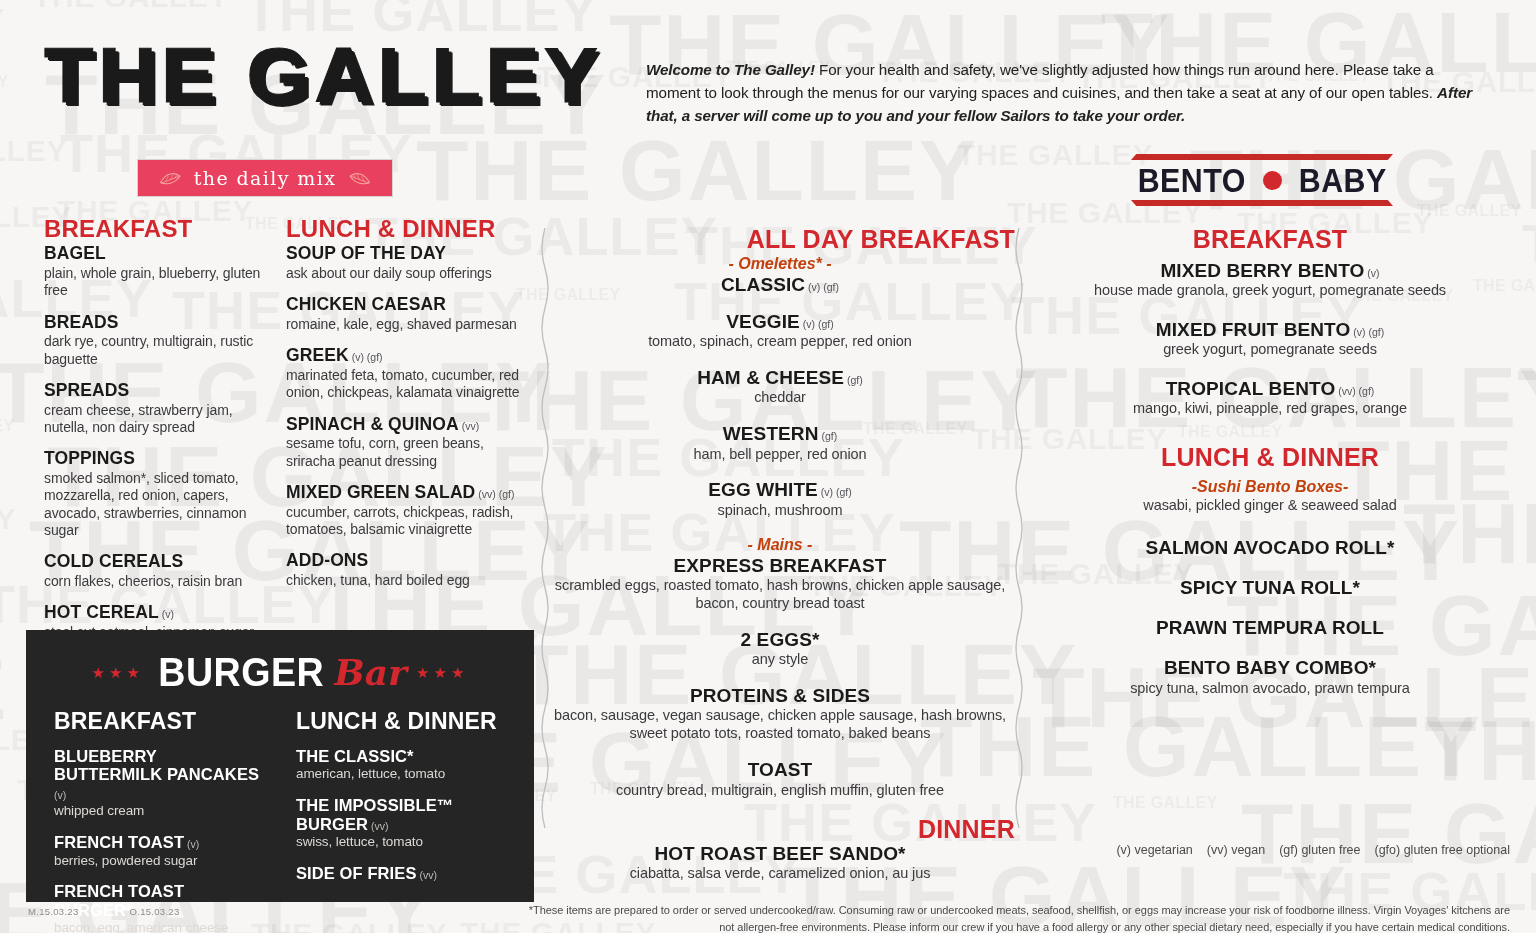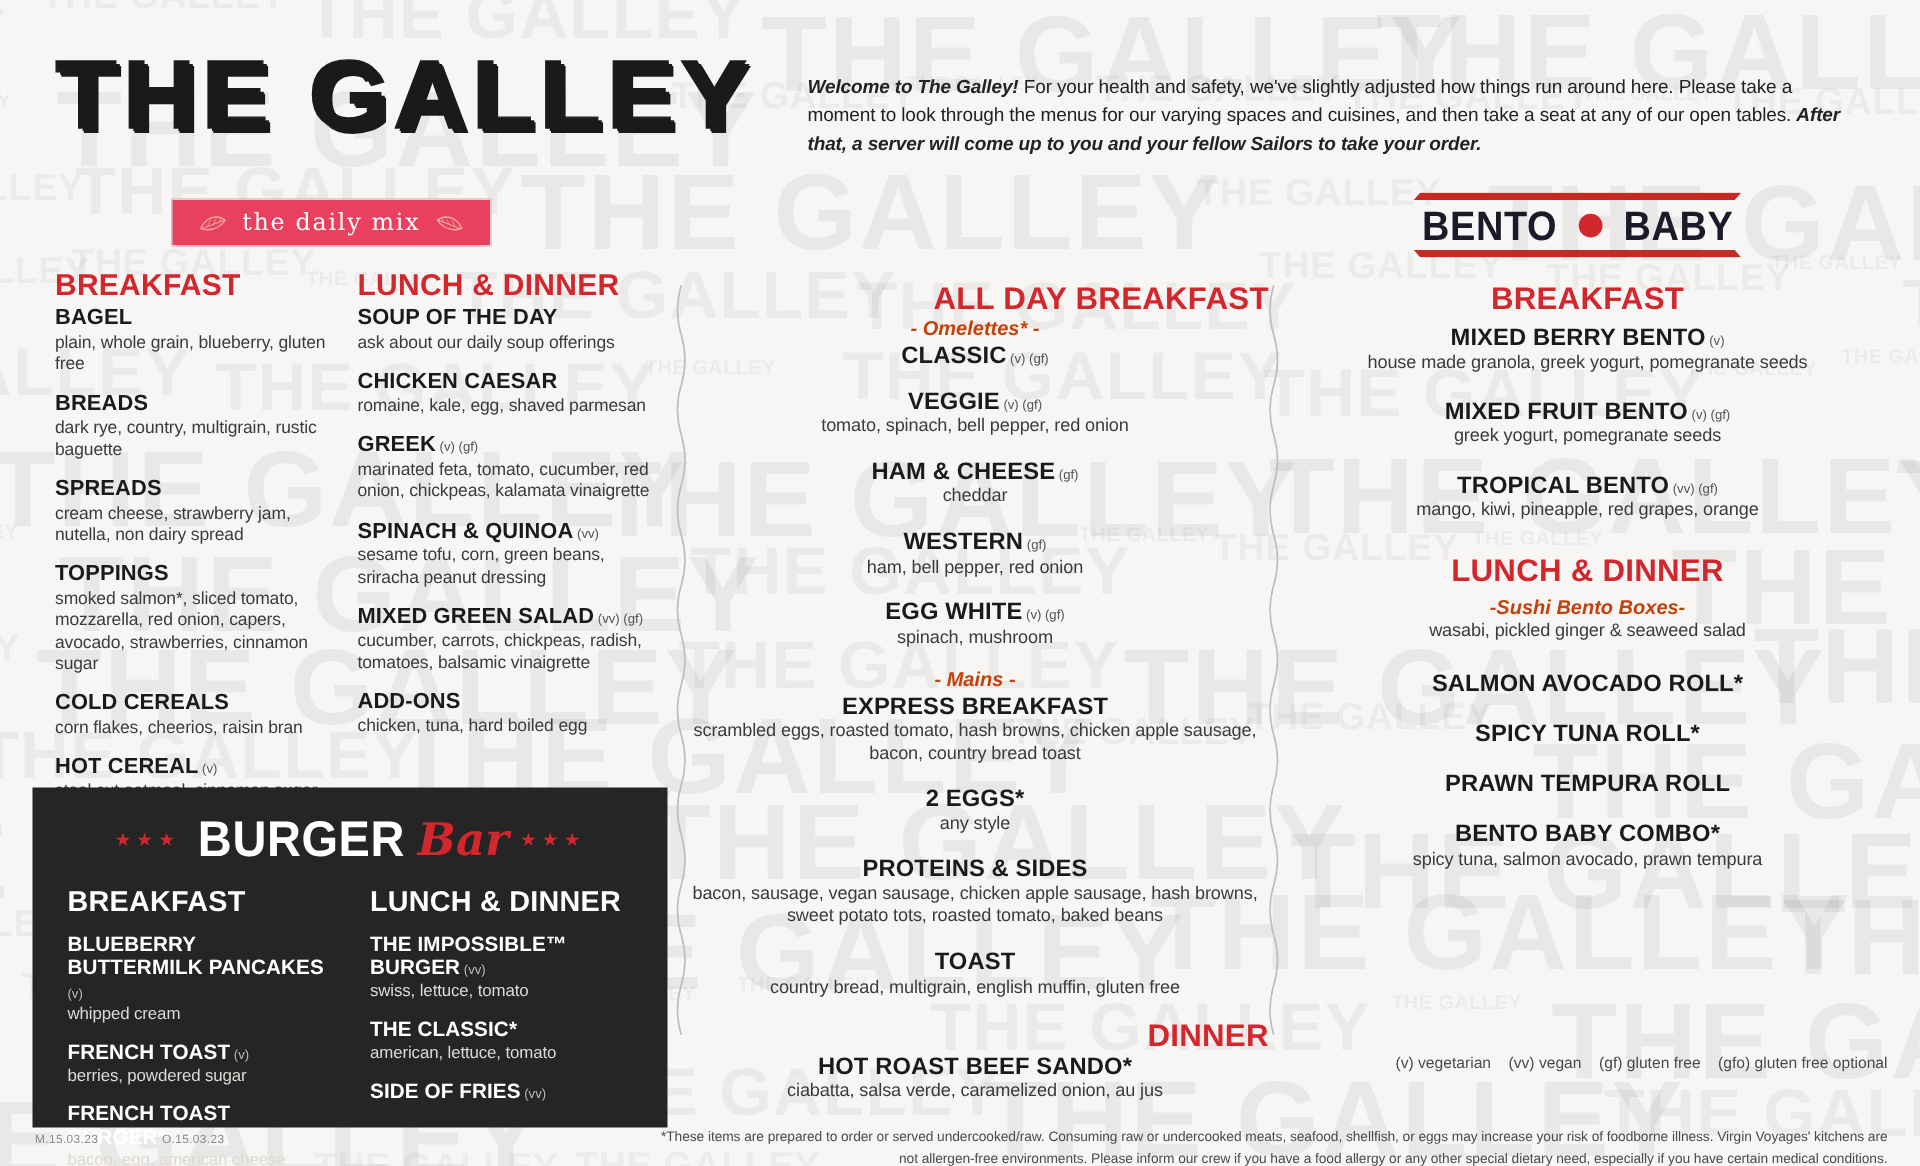--- a/index.html
+++ b/index.html
@@ -376,26 +376,26 @@
             <div class="item">
               <div class="item-name">FRENCH TOAST BURGER*</div>
               <div class="item-desc">bacon, egg, american cheese</div>
             </div>
           </div>
       </div>
       <div class="burger-col">
         <div class="burger-head">LUNCH &amp; DINNER</div>
         <div>
             <div class="item">
+              <div class="item-name">THE CLASSIC*</div>
+              <div class="item-desc">american, lettuce, tomato</div>
+            </div>
+            <div class="item">
               <div class="item-name">THE IMPOSSIBLE™ BURGER<span class="diet"> (vv)</span></div>
               <div class="item-desc">swiss, lettuce, tomato</div>
-            </div>
-            <div class="item">
-              <div class="item-name">THE CLASSIC*</div>
-              <div class="item-desc">american, lettuce, tomato</div>
             </div>
             <div class="item">
               <div class="item-name">SIDE OF FRIES<span class="diet"> (vv)</span></div>
             </div>
           </div>
       </div>
     </div>
   </div>
 
   <div class="codes">
@@ -413,21 +413,21 @@
 
   <div class="col-mid">
     <div class="sec-head">ALL DAY BREAKFAST</div>
     <div class="sub-head">- Omelettes* -</div>
     <div>
         <div class="item">
           <div class="item-name">CLASSIC<span class="diet"> (v) (gf)</span></div>
         </div>
         <div class="item">
           <div class="item-name">VEGGIE<span class="diet"> (v) (gf)</span></div>
-          <div class="item-desc">tomato, spinach, bell pepper, red onion</div>
+          <div class="item-desc">tomato, spinach, cream pepper, red onion</div>
         </div>
         <div class="item">
           <div class="item-name">HAM &amp; CHEESE<span class="diet"> (gf)</span></div>
           <div class="item-desc">cheddar</div>
         </div>
         <div class="item">
           <div class="item-name">WESTERN<span class="diet"> (gf)</span></div>
           <div class="item-desc">ham, bell pepper, red onion</div>
         </div>
         <div class="item">

